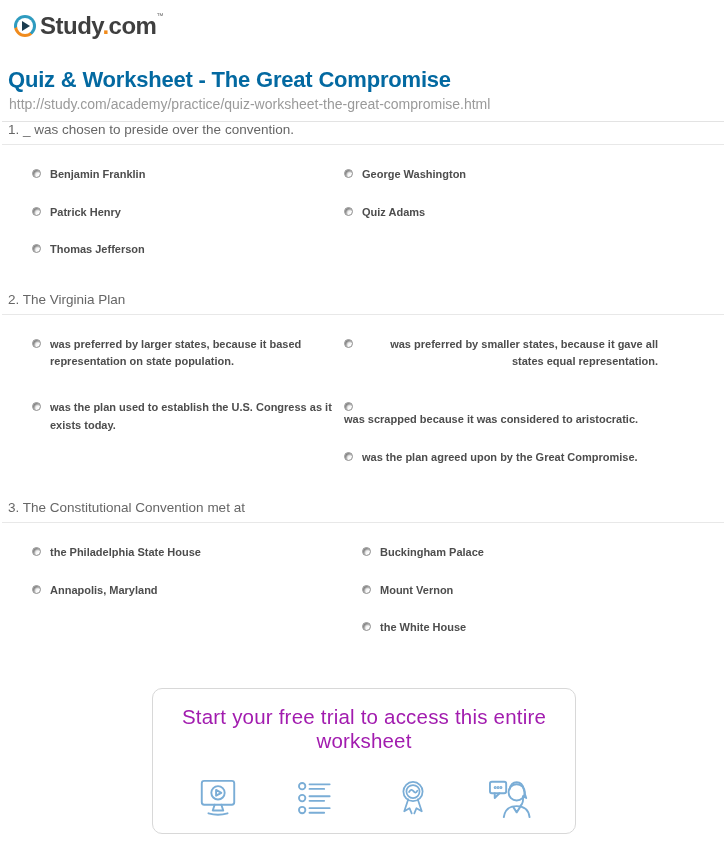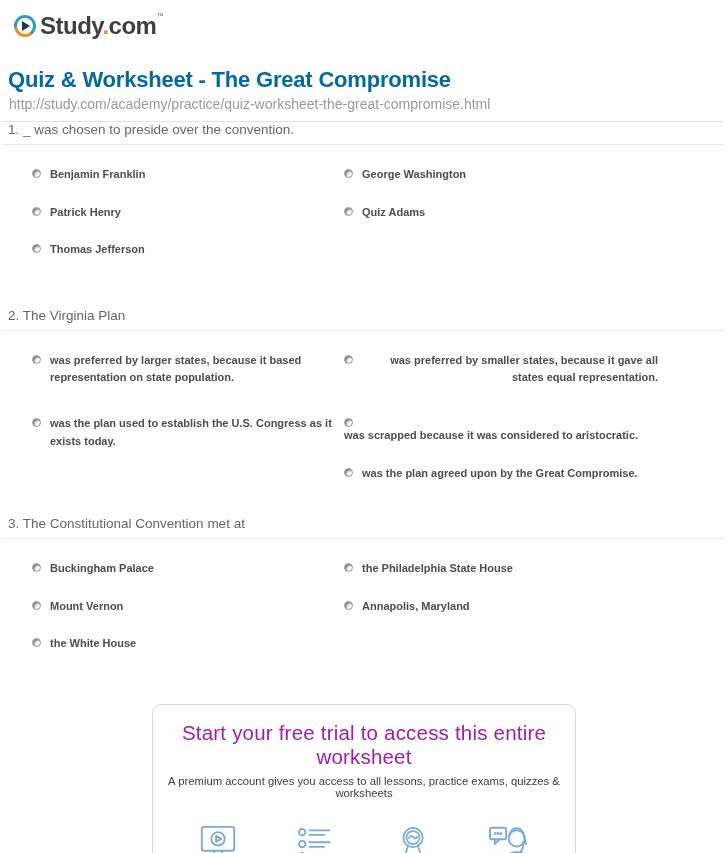--- a/index.html
+++ b/index.html
@@ -112,21 +112,21 @@
           <span class="opt-label">George Washington</span>
         </div>
         <div class="option">
           <span class="radio"></span>
           <span class="opt-label">Quiz Adams</span>
         </div>
       </div>
     </div>
   </div>
 
-  <div class="question" style="margin-top:29px;">
+  <div class="question" style="margin-top:13px;">
     <div class="q-text">2. The Virginia Plan</div>
     <hr class="q-rule">
     <div class="options">
       <div class="col left">
         <div class="option">
           <span class="radio"></span>
           <span class="opt-label">was preferred by larger states, because it based representation on state population.</span>
         </div>
         <div class="option" style="margin-top:8px;">
           <span class="radio"></span>
@@ -147,50 +147,49 @@
           <span class="opt-label">was the plan agreed upon by the Great Compromise.</span>
         </div>
       </div>
     </div>
   </div>
 
   <div class="question" style="margin-top:14px;">
     <div class="q-text">3. The Constitutional Convention met at</div>
     <hr class="q-rule">
     <div class="options">
+      <div class="col right">
+        <div class="option">
+          <span class="radio"></span>
+          <span class="opt-label">the Philadelphia State House</span>
+        </div>
+        <div class="option">
+          <span class="radio"></span>
+          <span class="opt-label">Annapolis, Maryland</span>
+        </div>
+      </div>
       <div class="col left">
         <div class="option">
           <span class="radio"></span>
           <span class="opt-label">Buckingham Palace</span>
         </div>
         <div class="option">
           <span class="radio"></span>
           <span class="opt-label">Mount Vernon</span>
         </div>
         <div class="option">
           <span class="radio"></span>
           <span class="opt-label">the White House</span>
-        </div>
-      </div>
-      <div class="col right">
-        <div class="option">
-          <span class="radio"></span>
-          <span class="opt-label">the Philadelphia State House</span>
-        </div>
-        <div class="option">
-          <span class="radio"></span>
-          <span class="opt-label">Annapolis, Maryland</span>
         </div>
       </div>
     </div>
   </div>
 
   <div class="promo">
     <div class="promo-heading">Start your free trial to access this entire worksheet</div>
-    <div class="promo-sub">A premium account gives you access to all lessons, practice exams, quizzes &amp; worksheets</div>
 
     <div class="features">
 
       <div class="feature">
         <span class="icon-wrap">
           <svg width="46" height="42" viewBox="0 0 48 44">
             <rect x="7" y="3" width="34" height="25" rx="2.5"></rect>
             <circle cx="24" cy="15.5" r="7"></circle>
             <path d="M22 12.5 L27.5 15.5 L22 18.5 Z"></path>
             <path d="M20.5 28 L18.5 34 L29.5 34 L27.5 28"></path>

